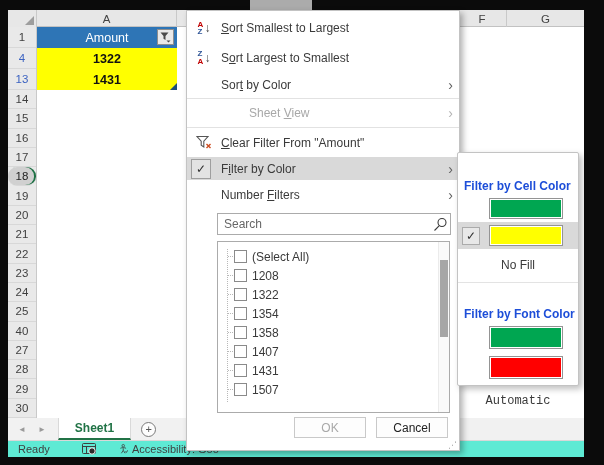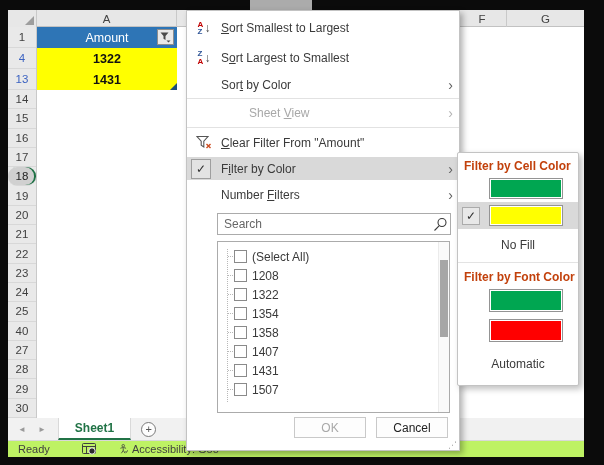--- a/index.html
+++ b/index.html
@@ -36,21 +36,21 @@
 
   
   .tabbar{position:absolute;left:0;top:408px;width:576px;height:22px;background:#f1f1f1;display:flex;align-items:stretch;}
   .navarrows{display:flex;align-items:center;gap:12px;padding:0 12px 0 10px;color:#9a9a9a;font-size:8px;}
   .sheettab{background:#ffffff;border-left:1px solid #d9d9d9;border-right:1px solid #d9d9d9;border-bottom:2px solid #217346;
       display:flex;align-items:center;padding:0 16px;font-size:12px;font-weight:bold;color:#217346;}
   .plusbtn{margin-left:10px;align-self:center;width:15px;height:15px;border:1px solid #7a7a7a;border-radius:50%;
       display:flex;align-items:center;justify-content:center;font-size:11px;color:#555;background:#fdfdfd;}
 
   
-  .statusbar{position:absolute;left:0;top:430px;width:576px;height:17px;background:#bef264;border-top:1px solid #d8d8d8;
+  .statusbar{position:absolute;left:0;top:430px;width:576px;height:17px;background:#5eead4;border-top:1px solid #d8d8d8;
       display:flex;align-items:center;font-size:11px;color:#3f3f3f;}
   .sb-ready{margin-left:10px;}
   .sb-macro{margin-left:32px;display:flex;}
   .sb-acc{margin-left:22px;display:flex;align-items:center;gap:4px;white-space:nowrap;overflow:hidden;max-width:100px;}
 
   
   .menu{position:absolute;left:186px;top:10px;width:274px;height:441px;background:#ffffff;border:1px solid #c3c3c3;
       box-shadow:3px 3px 6px rgba(0,0,0,.30);z-index:10;padding-top:2px;font-size:12px;color:#3a3a3a;}
   .mi{display:flex;align-items:center;padding-right:6px;}
   .gutter{width:34px;flex:none;display:flex;align-items:center;justify-content:center;}
@@ -78,21 +78,21 @@
   .lscroll{position:absolute;right:0;top:0;bottom:0;width:11px;border-left:1px solid #ebebeb;background:#fafafa;}
   .lthumb{position:absolute;top:18px;left:1px;width:8px;height:77px;background:#a6a6a6;}
   .btnrow{position:absolute;right:11px;bottom:12px;display:flex;gap:10px;}
   .btn{width:72px;height:21px;border:1px solid #c9c9c9;background:#fdfdfd;display:flex;align-items:center;justify-content:center;font-size:12px;color:#222;}
   .btn.disabled{color:#a9a9a9;}
   .grip{position:absolute;right:2px;bottom:0px;font-size:9px;color:#999;}
 
   
   .submenu{position:absolute;left:457px;top:152px;width:122px;height:234px;background:#ffffff;border:1px solid #c3c3c3;
       border-radius:2px;box-shadow:3px 3px 6px rgba(0,0,0,.25);z-index:11;padding-top:2px;font-size:12px;color:#3a3a3a;}
-  .sm-h{font-weight:bold;color:#c2410c;padding:4px 0 2px 6px;font-size:12px;}
+  .sm-h{font-weight:bold;color:#1d4ed8;padding:4px 0 2px 6px;font-size:12px;margin-top:20px;}
   .swrow{height:27px;display:flex;align-items:center;position:relative;}
   .swrow.hl{background:#d9d9d9;}
   .sw{width:74px;height:21px;border:1px solid #949494;box-shadow:inset 0 0 0 1px #fff;margin-left:31px;}
   .smcheck{position:absolute;left:4px;width:18px;height:18px;border:1px solid #ababab;background:#e8e8e8;
       display:flex;align-items:center;justify-content:center;font-size:12px;color:#333;}
   .sm-text{text-align:center;padding:9px 0 7px 0;}
   .sm-sep{height:1px;background:#e3e3e3;margin:3px 0;}
 </style>
 </head>
 <body>
@@ -311,15 +311,15 @@
     </div>
     <div class="sm-text">No Fill</div>
     <div class="sm-sep"></div>
     <div class="sm-h">Filter by Font Color</div>
     <div class="swrow" style="height:29px;">
       <span class="sw" style="height: 23px; background: rgb(0, 166, 81);"></span>
     </div>
     <div class="swrow" style="height:30px;">
       <span class="sw" style="height: 23px; background: rgb(255, 0, 0);"></span>
     </div>
-    <div class="sm-text" style="padding-top:12px;">Automatic</div>
+    <div class="sm-text" style="padding-top:12px;font-family:Liberation Mono, monospace;">Automatic</div>
   </div>
 </div>
 
 </body></html>

